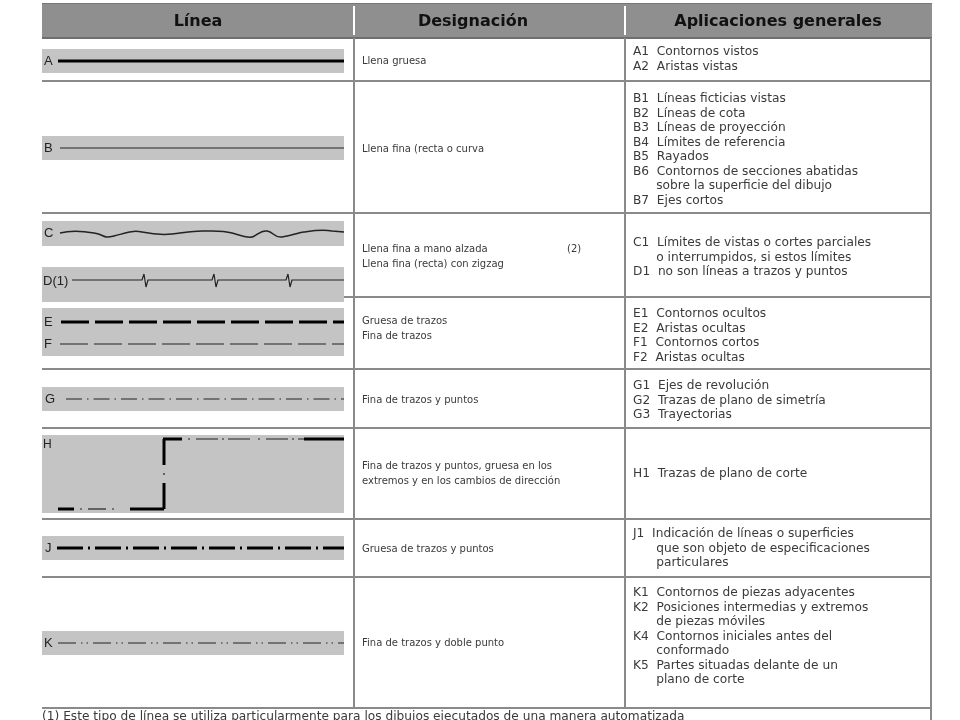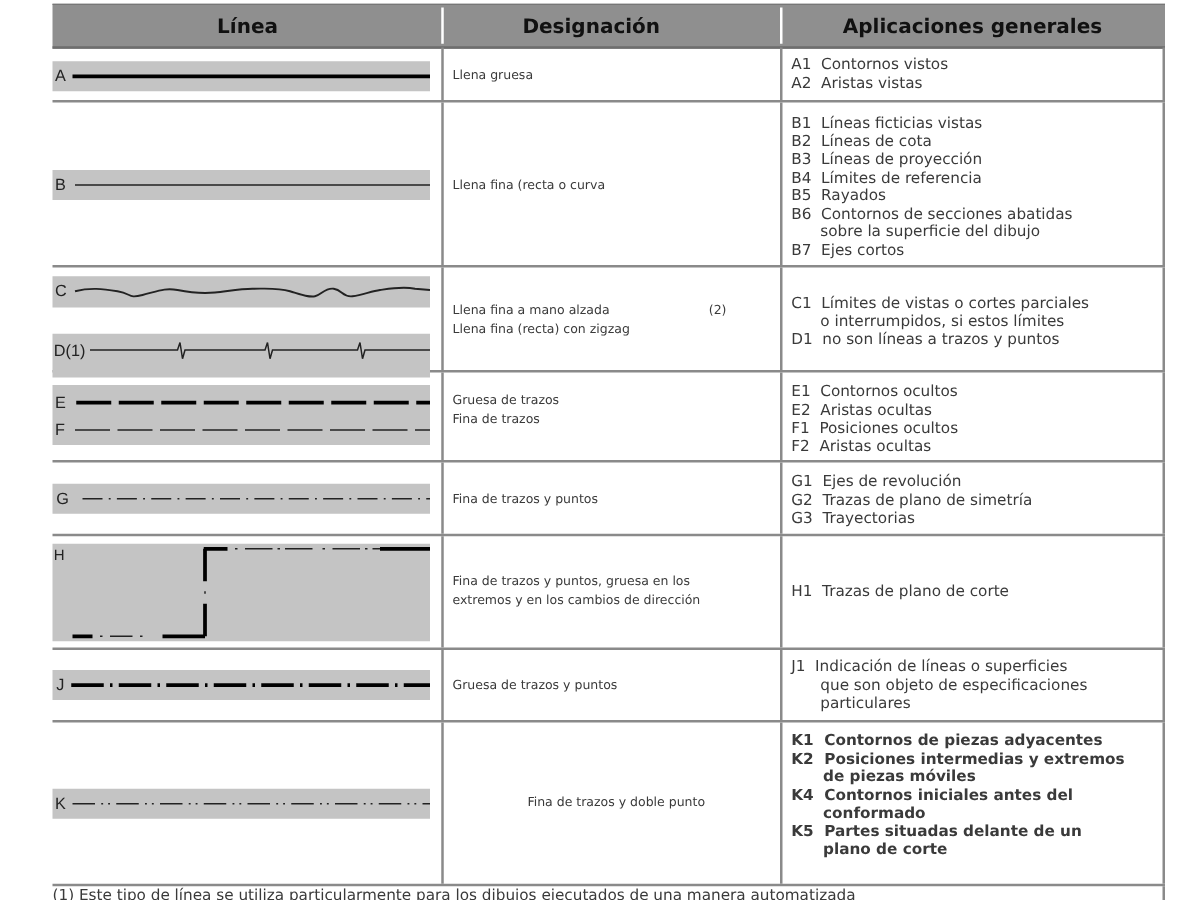--- a/index.html
+++ b/index.html
@@ -121,21 +121,21 @@
         <line x1="18" y1="36" x2="302" y2="36" stroke="#222" stroke-width="1.2" stroke-dasharray="28,6"></line>
       </svg>
     </div>
     <div class="cell2" style="top:16px;">
       <div>Gruesa de trazos</div>
       <div style="margin-top:0;">Fina de trazos</div>
     </div>
     <div class="cell3" style="top:8px;">
       <div class="app-line">E1  Contornos ocultos</div>
       <div class="app-line">E2  Aristas ocultas</div>
-      <div class="app-line">F1  Posiciones ocultos</div>
+      <div class="app-line">F1  Contornos cortos</div>
       <div class="app-line">F2  Aristas ocultas</div>
     </div>
   </div>
 
   <div class="row" style="top:367px;height:57px;">
     <div class="vline" style="left:311px"></div>
     <div class="vline" style="left:582px"></div>
     <div class="vline" style="left:888px"></div>
     <div class="strip" style="top:17px;height:24px;">
       <span class="lbl" style="left:3px;top:4px;">G</span>
@@ -208,24 +208,24 @@
   <div class="row" style="top:575px;height:129px;">
     <div class="vline" style="left:311px"></div>
     <div class="vline" style="left:582px"></div>
     <div class="vline" style="left:888px"></div>
     <div class="strip" style="top:53px;height:24px;">
       <span class="lbl" style="left:2px;top:4px;">K</span>
       <svg width="302" height="24">
           <line x1="16" y1="12" x2="302" y2="12" stroke="#222" stroke-width="1.2" stroke-dasharray="18,5,1.5,4,1.5,5"></line>
         </svg>
     </div>
-    <div class="cell2" style="top:58px;text-align:center;">
+    <div class="cell2" style="top:58px;">
       <div>Fina de trazos y doble punto</div>
     </div>
-    <div class="cell3" style="top:7px;font-weight:bold;">
+    <div class="cell3" style="top:7px;">
       <div class="app-line">K1  Contornos de piezas adyacentes</div>
       <div class="app-line">K2  Posiciones intermedias y extremos</div>
       <div class="app-line">      de piezas móviles</div>
       <div class="app-line">K4  Contornos iniciales antes del</div>
       <div class="app-line">      conformado</div>
       <div class="app-line">K5  Partes situadas delante de un</div>
       <div class="app-line">      plano de corte</div>
     </div>
   </div>
 

